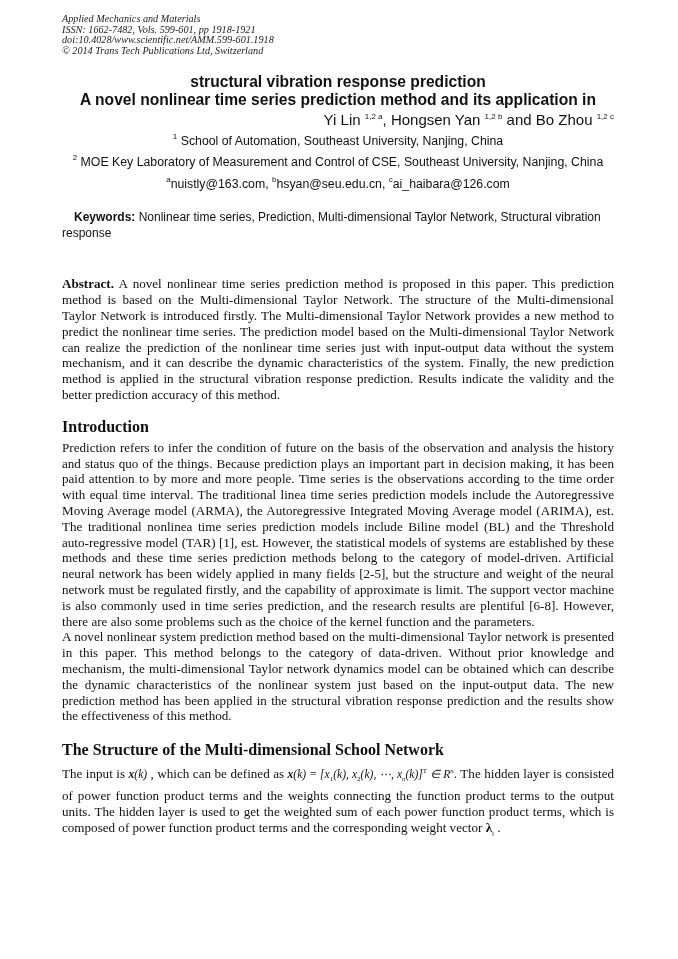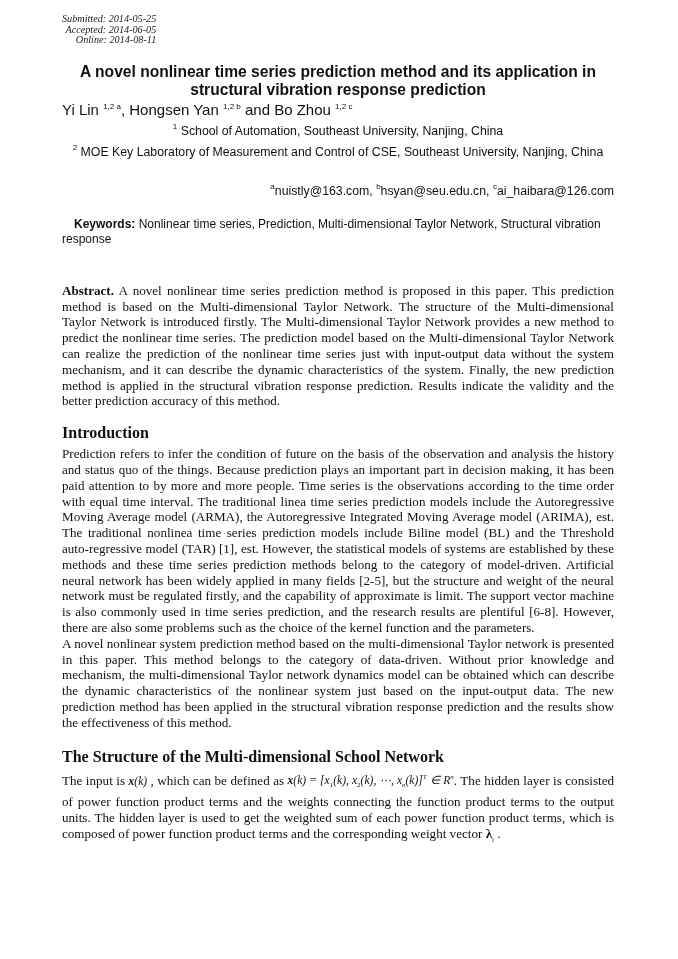--- a/index.html
+++ b/index.html
@@ -1,55 +1,56 @@
 <!DOCTYPE html>
 <html><head>
 <meta charset="utf-8">
 <style>
   html, body { margin:0; padding:0; background:#ffffff; }
   body { width:678px; height:959px; position:relative; overflow:hidden; color:#111; }
   .page { position:absolute; left:62px; top:14px; width:552px; }
   .header { display:flex; justify-content:space-between; font-family:"Liberation Serif", serif; font-style:italic; font-size:10.2px; line-height:10.6px; color:#222; }
   .header .right { text-align:right; }
   .title { margin-top:17px; text-align:center; font-family:"Liberation Sans", sans-serif; font-weight:bold; font-size:15.6px; line-height:18px; color:#111; }
-  .authors { margin-top:1px; text-align:left; font-family:"Liberation Sans", sans-serif; font-size:15px; line-height:19px; }
+  .authors { margin-top:1px; text-align:right; font-family:"Liberation Sans", sans-serif; font-size:15px; line-height:19px; }
   .authors sup, .affil sup, .emails sup { font-size:8px; vertical-align:6px; line-height:0; }
   .affil { text-align:center; font-family:"Liberation Sans", sans-serif; font-size:12.3px; line-height:21px; }
   .affil.first { margin-top:2px; }
-  .emails { text-align:right; font-family:"Liberation Sans", sans-serif; font-size:12.3px; line-height:20px; margin-top:18px; }
+  .emails { text-align:center; font-family:"Liberation Sans", sans-serif; font-size:12.3px; line-height:20px; margin-top:1px; }
   .keywords { margin-top:16px; font-family:"Liberation Sans", sans-serif; font-size:12px; line-height:15.5px; }
   .keywords b { font-weight:bold;padding-left:12px; }
   .para { font-family:"Liberation Serif", serif; font-size:13.1px; line-height:15.8px; text-align:justify; }
   .abstract { margin-top:35px; }
   .abstract b { font-weight:bold; }
   .heading { font-family:"Liberation Serif", serif; font-weight:bold; font-size:16px; line-height:16px; }
   .h-intro { margin-top:16px; margin-bottom:5px; }
   .h-struct { margin-top:18px; margin-bottom:6px; }
   .math { font-family:"Liberation Serif", serif; font-style:italic; font-size:11.5px; }
   .math sub { font-size:7px; font-style:normal; }
   .math sup { font-size:7px; font-style:normal; }
   .lam { font-weight:bold; }
   .lam sub { font-size:7px; font-weight:normal; }
 </style>
 </head>
 <body>
 
 <div class="page">
 
   <div class="header">
-    <div class="right">
-      <div>Submitted: 2014-05-25</div>
-      <div>Accepted: 2014-06-05</div>
-      <div>Online: 2014-08-11</div>
+    <div class="left">
+      <div>Applied Mechanics and Materials</div>
+      <div>ISSN: 1662-7482, Vols. 599-601, pp 1918-1921</div>
+      <div>doi:10.4028/www.scientific.net/AMM.599-601.1918</div>
+      <div>© 2014 Trans Tech Publications Ltd, Switzerland</div>
     </div>
   </div>
 
   <div class="title">
+    <div>structural vibration response prediction</div>
     <div>A novel nonlinear time series prediction method and its application in</div>
-    <div>structural vibration response prediction</div>
   </div>
 
   <div class="authors">
     <span>Yi Lin</span>
     <sup>1,2 a</sup><span>, </span><span>Hongsen Yan</span>
     <sup>1,2 b</sup><span> and </span><span>Bo Zhou</span>
     <sup>1,2 c</sup>
   </div>
 
   <div class="affil first"><sup>1</sup><span> School of Automation, Southeast University, Nanjing, China</span></div>

